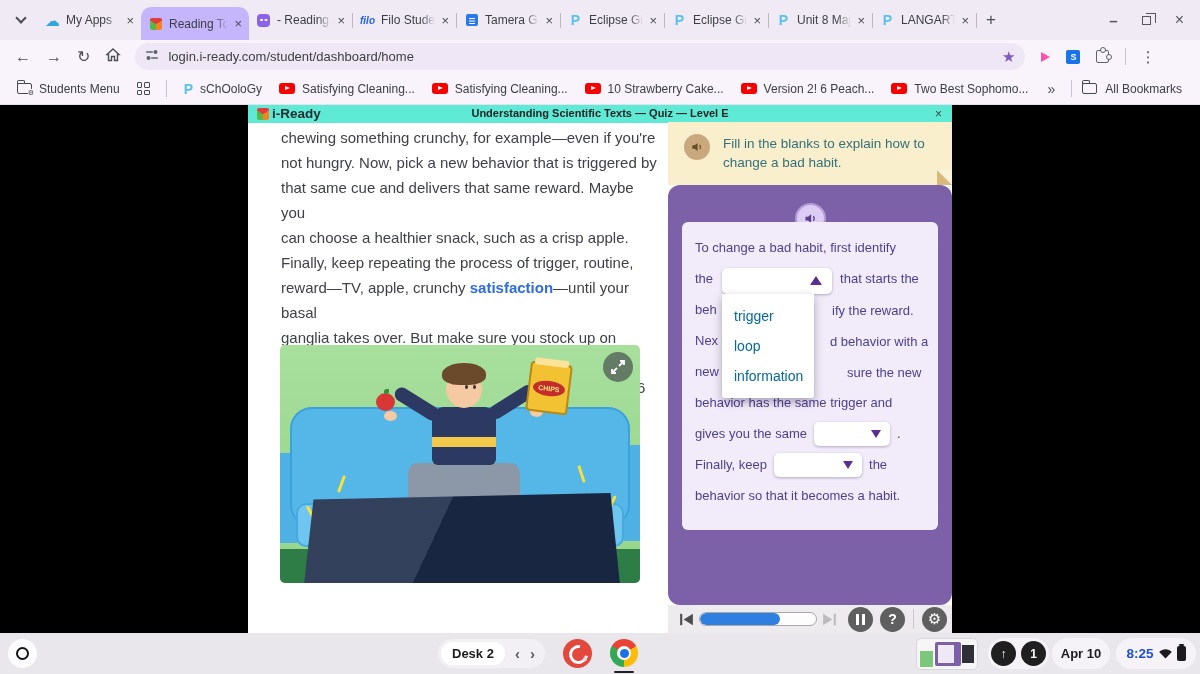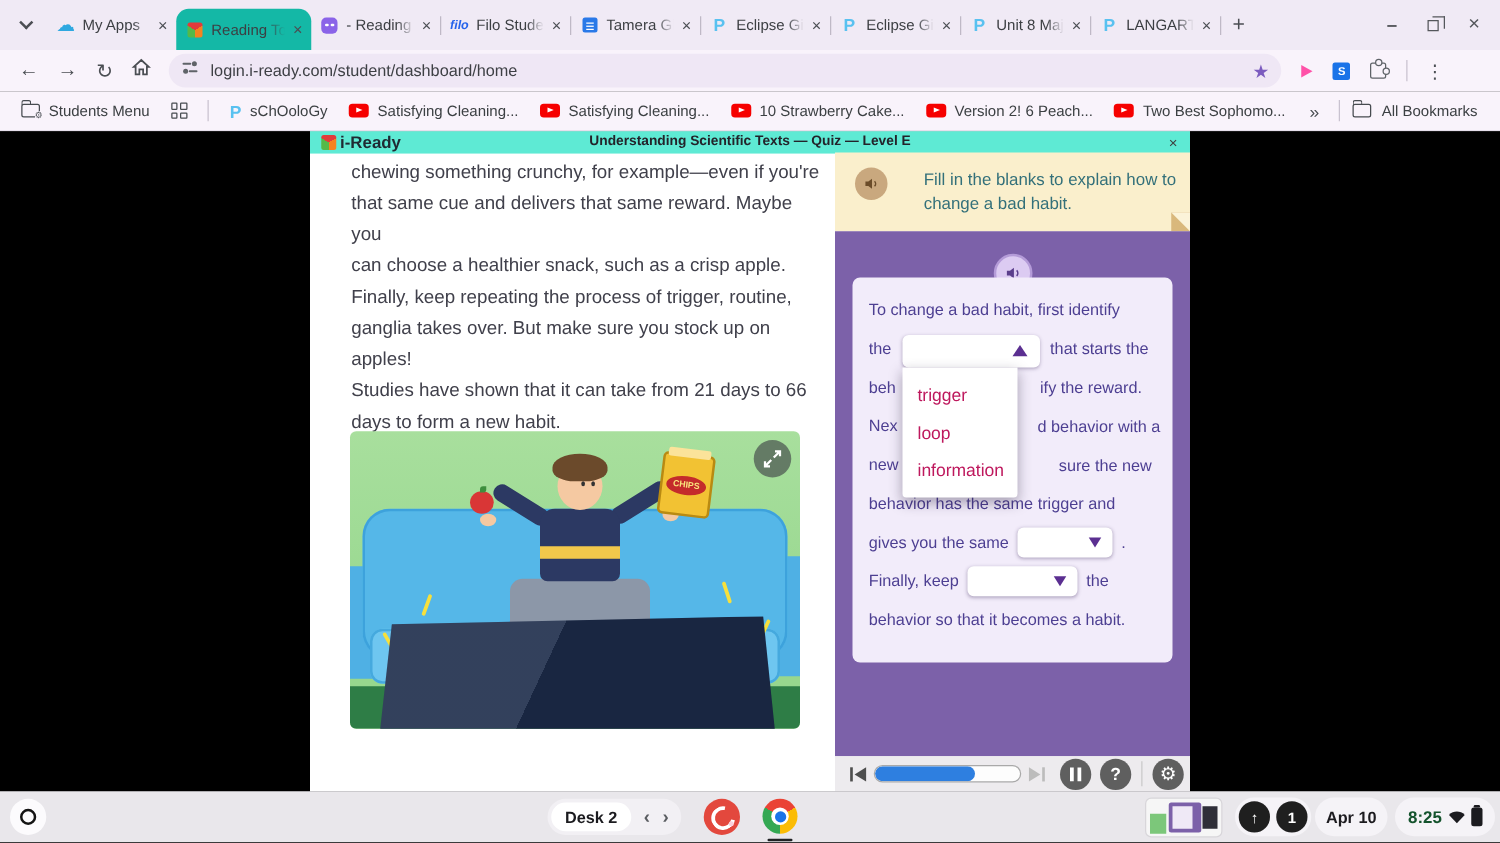--- a/index.html
+++ b/index.html
@@ -4,21 +4,21 @@
 <style>
   * { margin:0; padding:0; box-sizing:border-box; }
   html,body { width:1200px; height:674px; overflow:hidden; }
   body { font-family:"Liberation Sans", sans-serif; background:#000; position:relative; }
 
   
   .tabstrip { position:absolute; top:0; left:0; width:1200px; height:40px; background:#F0EAF5; display:flex; align-items:center; }
   .tab-search { width:26px; height:26px; margin:0 4px 0 8px; border-radius:8px; display:flex; align-items:center; justify-content:center; }
   .chev { width:8px; height:8px; border-right:2px solid #4B4E53; border-bottom:2px solid #4B4E53; transform:rotate(45deg); margin-top:-4px; }
   .tab { width:103px; height:40px; display:flex; align-items:center; padding:0 7px; gap:6px; flex:none; }
-  .tab.active { width:108px; height:33px; align-self:flex-end; background:#14b8a6; border-radius:10px 10px 0 0; }
+  .tab.active { width:108px; height:33px; align-self:flex-end; background:#c4b5fd; border-radius:10px 10px 0 0; }
   .tab-label { flex:1; overflow:hidden; white-space:nowrap; font-size:12px; color:#3C3F43;
     -webkit-mask-image:linear-gradient(90deg,#000 75%,transparent); mask-image:linear-gradient(90deg,#000 75%,transparent); }
   .tab-close { font-size:13px; color:#4B4E53; line-height:1; cursor:default; }
   .tdiv { width:1px; height:15px; background:#BFB9C6; flex:none; }
   .newtab { font-size:17px; color:#4B4E53; margin-left:9px; }
   .win-controls { margin-left:auto; display:flex; align-items:center; gap:24px; padding-right:16px; color:#54575B; }
   .win-min { font-size:15px; font-weight:bold; }
   .win-restore { width:9px; height:9px; border:1.5px solid #54575B; position:relative; background:#F0EAF5; }
   .win-restore::before { content:""; position:absolute; top:-4px; left:3px; width:9px; height:9px; border:1.5px solid #54575B; border-left:none; border-bottom:none; }
   .win-close { font-size:16px; }
@@ -95,39 +95,39 @@
   .chips { position:absolute; left:248px; top:18px; width:42px; height:50px; background:#F2C233; border:2px solid #B98A12; border-radius:4px; transform:rotate(7deg); }
   .chips::before { content:""; position:absolute; left:2px; top:-6px; width:34px; height:7px; background:#FBE39A; border-radius:2px; }
   .chips-lbl { position:absolute; left:3px; top:16px; width:32px; height:15px; background:#C42B2B; border-radius:50%; color:#F8E37B; font-size:7px; font-weight:bold; display:flex; align-items:center; justify-content:center; }
   .tv { position:absolute; left:24px; top:148px; width:316px; height:92px; background:#1C2B4A; clip-path:polygon(3% 7%, 97% 0, 100% 100%, 0 100%); }
   .tv::before { content:""; position:absolute; left:0; top:0; width:100%; height:100%; background:linear-gradient(115deg, rgba(255,255,255,0.10) 42%, rgba(0,0,0,0.12) 42%); }
   .spark { position:absolute; width:3px; height:18px; background:#F7E03C; border-radius:2px; }
   .expand-btn { position:absolute; right:7px; top:7px; width:30px; height:30px; border-radius:50%; background:rgba(84,98,88,0.8); display:flex; align-items:center; justify-content:center; }
 
   
   .right-panel { position:absolute; left:420px; top:17px; width:284px; height:511px; }
-  .note { position:absolute; left:0; top:0; width:284px; height:63px; background:#FAEFCC; display:flex; align-items:flex-start; padding:12px 0 0 16px; gap:29px; }
+  .note { position:absolute; left:0; top:0; width:284px; height:63px; background:#FAEFCC; display:flex; align-items:flex-start; padding:12px 0 0 16px; gap:13px; }
   .note-spk { width:26px; height:26px; border-radius:50%; background:#C9A87E; display:flex; align-items:center; justify-content:center; flex:none; }
   .note-text { width:212px; font-size:13.5px; line-height:19px; color:#33707A; }
   .fold { position:absolute; right:0; bottom:0; width:0; height:0; border-bottom:15px solid #D9B87C; border-right:15px solid #FBF3D9; }
 
-  .purple { position:absolute; left:0; top:63px; width:284px; height:420px; background:#7C61A9; }
+  .purple { position:absolute; left:0; top:63px; width:284px; height:420px; background:#7C61A9;border-radius:12px; }
   .pp-spk { position:absolute; left:127px; top:18px; width:31px; height:31px; border-radius:50%; background:#DCCBF2; border:2px solid #B49BD8; display:flex; align-items:center; justify-content:center; }
   .card { position:absolute; left:14px; top:37px; width:256px; height:308px; background:#F2ECFA; border-radius:6px; padding:10px 13px 0 13px; font-size:13px; color:#4D3F92; }
   .crow { height:31px; display:flex; align-items:center; gap:7px; position:relative; white-space:nowrap; }
   .spacer { width:113px; }
   .abspost { position:absolute; top:50%; transform:translateY(-50%); }
   .p3 { left:137px; } .p4 { left:135px; } .p5 { left:152px; }
   .sel { height:24px; background:#fff; border-radius:5px; box-shadow:0 1px 3px rgba(60,40,90,.35); position:relative; flex:none; }
   .sel::after { content:""; position:absolute; right:9px; top:8px; border-left:5.5px solid transparent; border-right:5.5px solid transparent; border-top:8px solid #5B2F91; }
   .w76 { width:76px; } .w88 { width:88px; }
   .sel-open { position:absolute; left:40px; top:46px; width:110px; height:26px; background:#fff; border-radius:5px; box-shadow:0 1px 3px rgba(60,40,90,.35); }
   .sel-open::after { content:""; position:absolute; right:10px; top:8px; border-left:6px solid transparent; border-right:6px solid transparent; border-bottom:9px solid #5B2F91; }
   .dd-menu { position:absolute; left:40px; top:72px; width:92px; background:#fff; box-shadow:0 4px 10px rgba(30,20,50,.35); padding:7px 0; border-radius:0 0 3px 3px; }
-  .dd-item { height:30px; line-height:30px; padding-left:12px; font-size:14px; color:#be185d; }
+  .dd-item { height:30px; line-height:30px; padding-left:12px; font-size:14px; color:#0369a1; }
 
   .controls { position:absolute; left:0; top:483px; width:284px; height:28px; background:#EDEBEE; display:flex; align-items:center; padding-left:10px; }
   .progress { width:118px; height:14px; border:1px solid #A9A9A9; border-radius:8px; background:#FDFDFD; margin:0 4px; overflow:hidden; }
   .progress-fill { width:69%; height:100%; background:#2E7FE0; border-radius:8px; }
   .cbtn { width:25px; height:25px; border-radius:50%; background:#5F5F5F; color:#fff; display:flex; align-items:center; justify-content:center; flex:none; }
   .pausebars { width:9px; height:11px; border-left:3px solid #fff; border-right:3px solid #fff; }
   .q-glyph { font-size:14px; font-weight:bold; }
   .g-glyph { font-size:15px; }
   .cdiv { width:1px; height:20px; background:#C9C9C9; margin:0 8px; }
   .mr10 { margin-right:10px; } .mr7 { margin-right:7px; }
@@ -147,21 +147,21 @@
   .app-chrome::after { content:""; position:absolute; left:9.5px; top:9.5px; width:9px; height:9px; background:#1A73E8; border-radius:50%; }
   .chrome-underline { position:absolute; left:614px; bottom:1px; width:20px; height:2.5px; background:#202124; border-radius:2px; }
   .thumb { position:absolute; left:916px; top:5px; width:62px; height:32px; border-radius:5px; background:#F6F6F6; border:1px solid #D8D6DA; overflow:hidden; }
   .thumb .t1 { position:absolute; left:18px; top:3px; width:26px; height:24px; background:#7C61A9; border-radius:2px; }
   .thumb .t2 { position:absolute; left:21px; top:6px; width:16px; height:18px; background:#EFE9F6; }
   .thumb .t3 { position:absolute; left:3px; top:12px; width:13px; height:16px; background:#7CC77A; }
   .thumb .t4 { position:absolute; right:3px; top:6px; width:12px; height:18px; background:#2F2F38; }
   .badge-pill { position:absolute; left:988px; top:5px; height:31px; border-radius:16px; background:#F5F3F7; display:flex; align-items:center; gap:5px; padding:0 3px; }
   .black-circle { width:25px; height:25px; border-radius:50%; background:#1F1F1F; color:#fff; display:flex; align-items:center; justify-content:center; font-size:12px; font-weight:bold; }
   .date-pill { position:absolute; left:1052px; top:5px; width:58px; height:31px; border-radius:16px; background:#F5F3F7; display:flex; align-items:center; justify-content:center; font-size:13px; font-weight:bold; color:#1C1B1F; }
-  .status-pill { position:absolute; left:1116px; top:5px; width:80px; height:31px; border-radius:16px; background:#F5F3F7; display:flex; align-items:center; justify-content:center; gap:5px; font-size:13.5px; font-weight:bold; color:#14532d; }
+  .status-pill { position:absolute; left:1116px; top:5px; width:80px; height:31px; border-radius:16px; background:#F5F3F7; display:flex; align-items:center; justify-content:center; gap:5px; font-size:13.5px; font-weight:bold; color:#1d4ed8; }
   .battery { width:9px; height:15px; background:#1B1B1F; border-radius:2px; position:relative; }
   .battery::before { content:""; position:absolute; top:-2.5px; left:2px; width:5px; height:2.5px; background:#1B1B1F; border-radius:1px; }
 </style>
 </head>
 <body>
 
 <div class="tabstrip">
   <div class="tab-search">
       <span class="chev"></span>
     </div>
@@ -326,23 +326,25 @@
         <span class="brand-cube"></span>
         <span>i-Ready</span>
       </div>
       <div class="qh-title">Understanding Scientific Texts — Quiz — Level E</div>
       <span class="qh-close">×</span>
     </div>
 
     <div class="passage">
       <div class="ptext">
         <div>chewing something crunchy, for example—even if you're</div>
+        <div>not hungry. Now, pick a new behavior that is triggered by</div>
         <div>that same cue and delivers that same reward. Maybe you</div>
         <div>can choose a healthier snack, such as a crisp apple.</div>
         <div>Finally, keep repeating the process of trigger, routine,</div>
+        <div><span>reward—TV, apple, crunchy </span><a class="plink" href="#">satisfaction</a><span>—until your basal</span></div>
         <div>ganglia takes over. But make sure you stock up on apples!</div>
         <div>Studies have shown that it can take from 21 days to 66</div>
         <div>days to form a new habit.</div>
       </div>
 
       <div class="illo">
         <div class="floor"></div>
         <div class="couch-armL"></div>
         <div class="couch-armR"></div>
         <div class="couch-back"></div>

